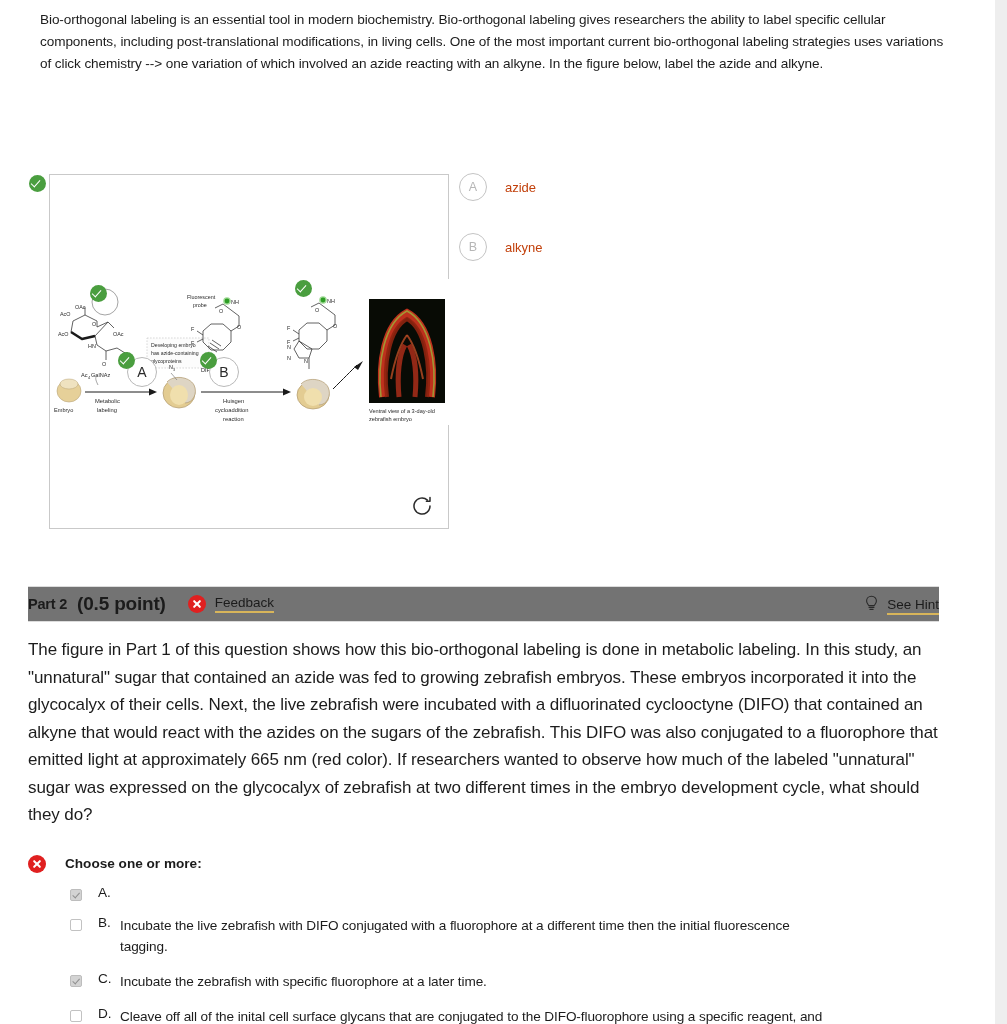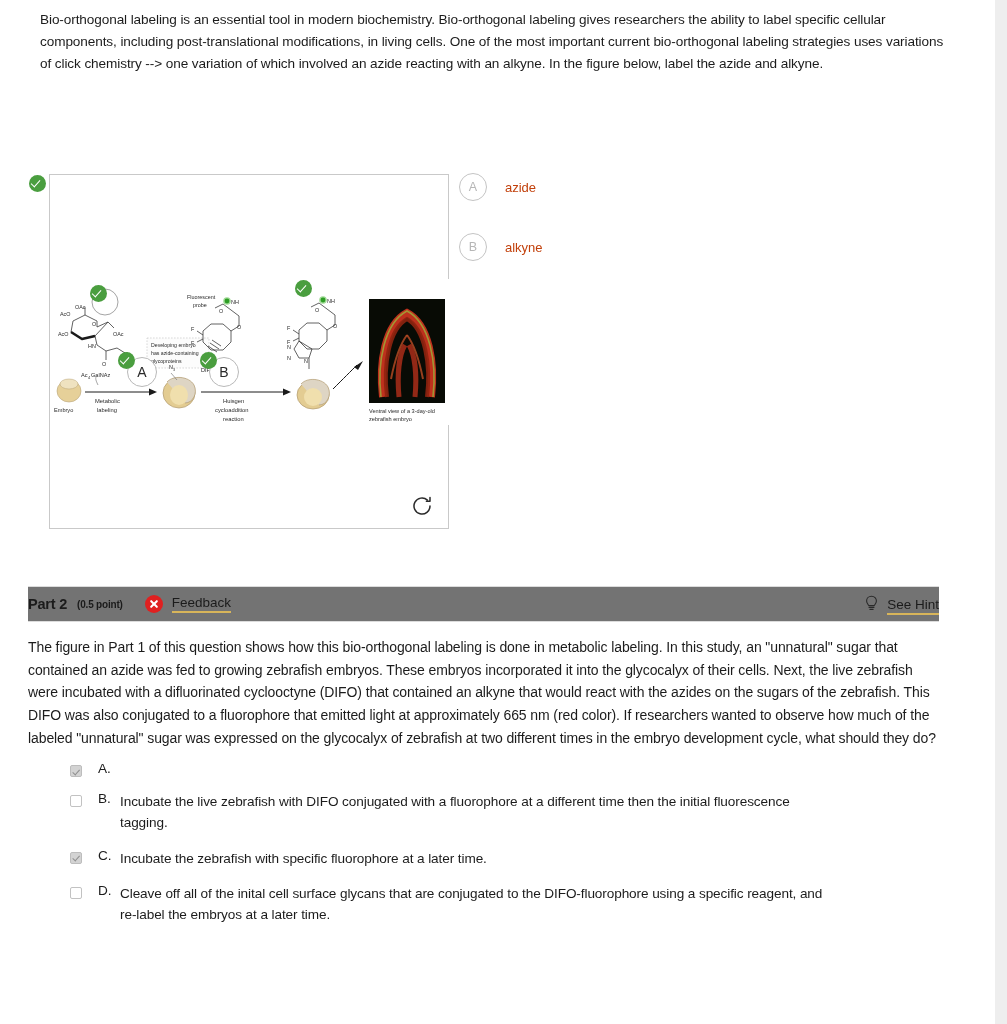--- a/index.html
+++ b/index.html
@@ -127,21 +127,21 @@
     display: flex;
     align-items: center;
   }
   .part-title {
     font-size: 14.5px;
     font-weight: bold;
     color: #1b1b1b;
     letter-spacing: -0.2px;
   }
   .part-points {
-    font-size: 10px;
+    font-size: 19px;
     font-weight: bold;
     color: #1b1b1b;
     margin-left: 10px;
     letter-spacing: -0.2px;
   }
   .badge-err {
     width: 18px; height: 18px;
     border-radius: 50%;
     background: #e02020;
     position: relative;
@@ -176,21 +176,21 @@
     position: absolute;
     right: 0; top: 8px;
     display: flex; align-items: center;
     gap: 8px;
   }
 
   
   .q-body {
     margin: 14px 28px 0 28px;
     width: 912px;
-    font-size: 14px;
+    font-size: 17px;
     line-height: 1.62;
     color: #1c1c1c;
     letter-spacing: -0.1px;
   }
   .choose-row {
     display: flex;
     align-items: center;
     gap: 19px;
     margin: 26px 28px 0 28px;
   }
@@ -454,20 +454,24 @@
             <path d="M5.1 12.4 L9.9 12.4" stroke-linecap="round"></path>
             <path d="M5.9 14.4 L9.1 14.4" stroke-linecap="round"></path>
           </svg>
         </span>
         <a class="link-gold">See Hint</a>
       </span>
     </div>
 
     <div class="q-body">The figure in Part 1 of this question shows how this bio-orthogonal labeling is done in metabolic labeling.  In this study, an "unnatural" sugar that contained an azide was fed to growing zebrafish embryos.  These embryos incorporated it into the glycocalyx of their cells.  Next, the live zebrafish were incubated with a difluorinated cyclooctyne (DIFO) that contained an alkyne that would react with the azides on the sugars of the zebrafish.  This DIFO was also conjugated to a fluorophore that emitted light at approximately 665 nm (red color).  If researchers wanted to observe how much of the labeled "unnatural" sugar was expressed on the glycocalyx of zebrafish at two different times in the embryo development cycle, what should they do?</div>
 
+    <div class="choose-row">
+      <span class="badge-err"></span>
+      <span class="choose-label">Choose one or more:</span>
+    </div>
 
     <div class="options">
 
       <div class="opt">
         <span class="opt-cb checked"></span>
         <span class="opt-letter">A.</span>
       </div>
 
       <div class="opt">
         <span class="opt-cb"></span>

